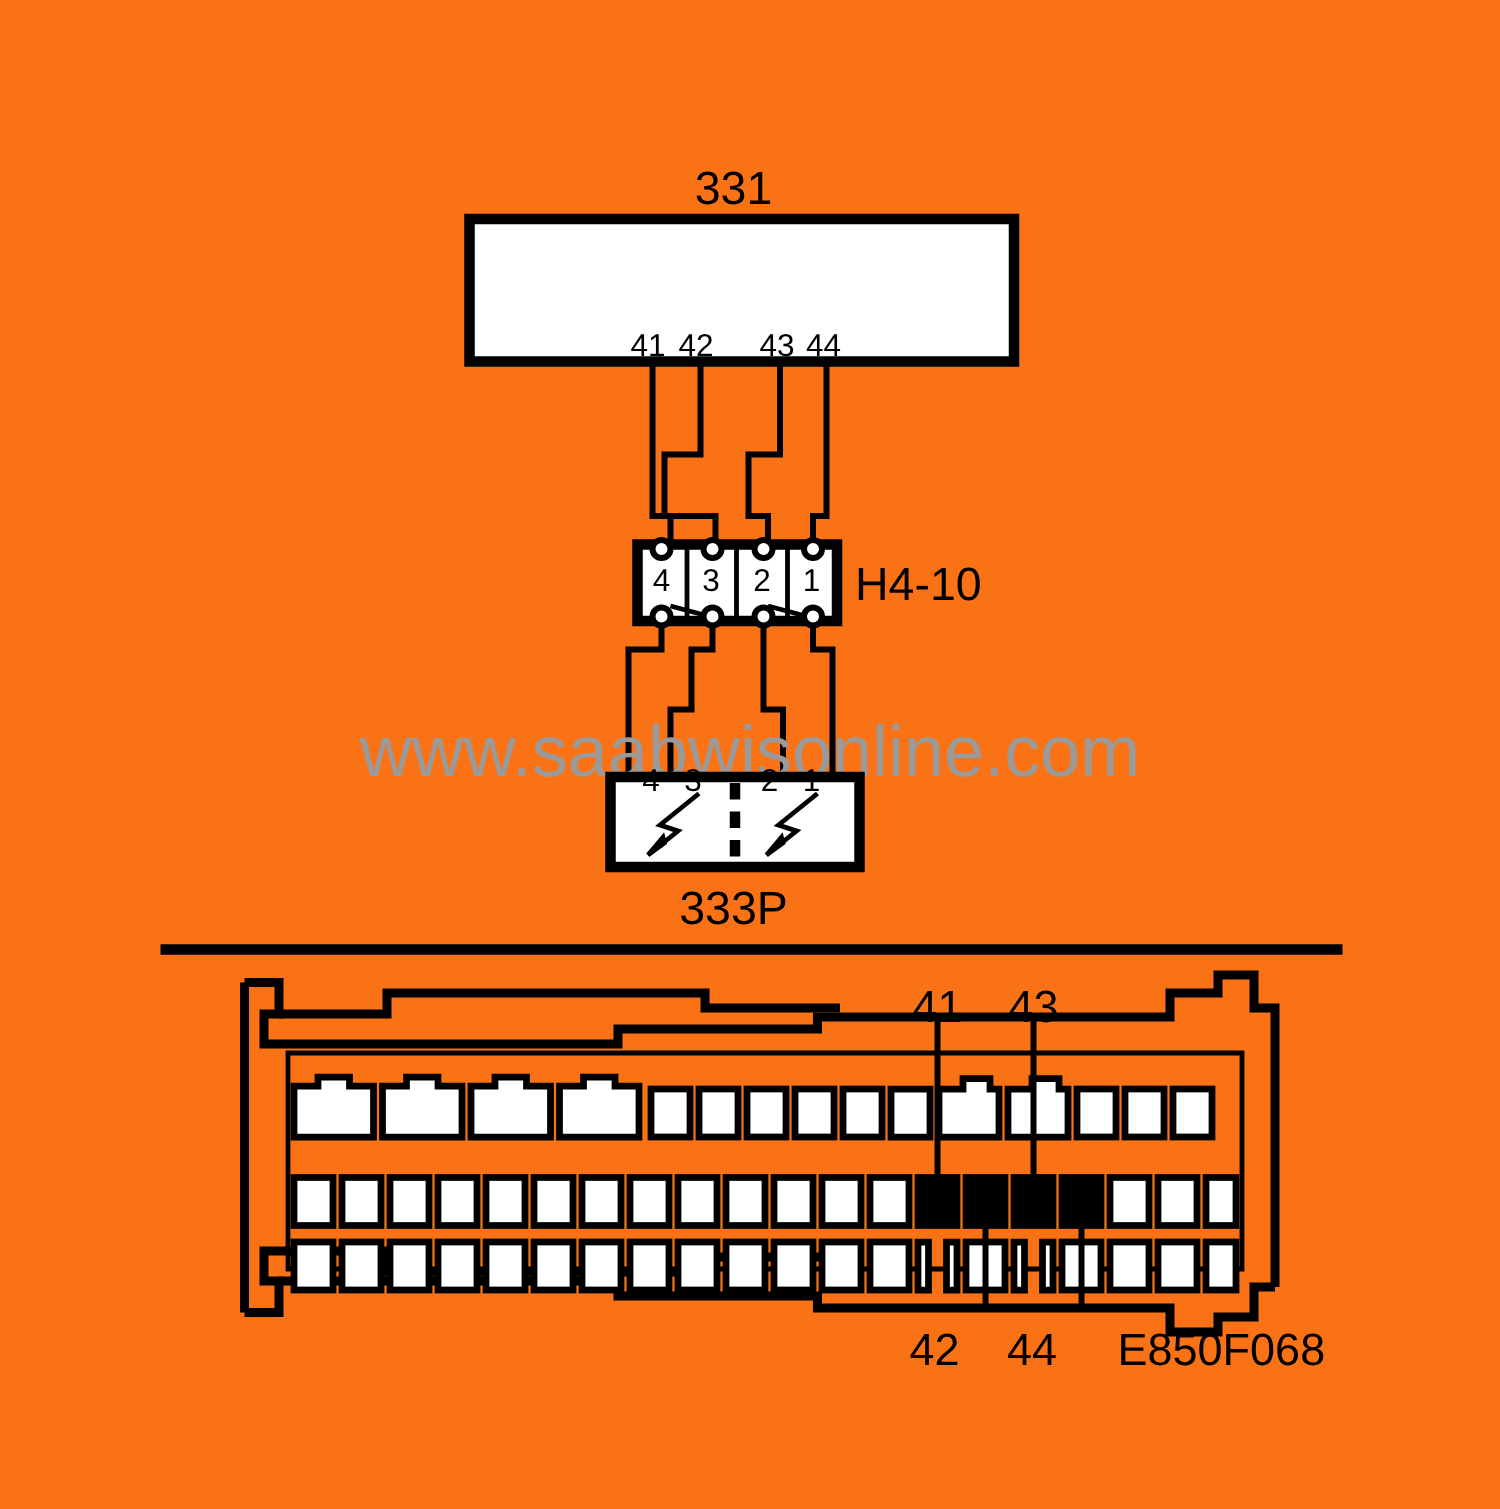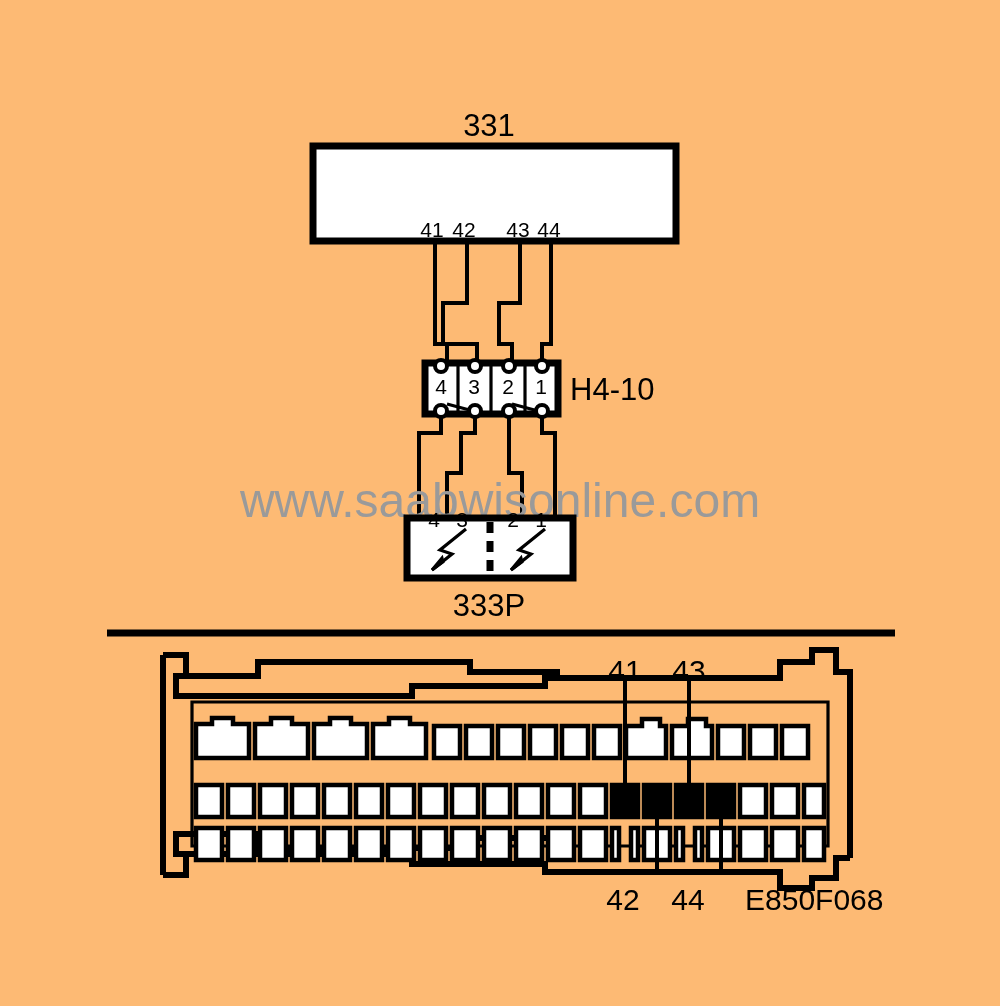--- a/index.html
+++ b/index.html
@@ -7,21 +7,21 @@
     padding: 0;
     background: #ffffff;
   }
   body {
     font-family: "Liberation Sans", sans-serif;
   }
   #page {
     position: relative;
     width: 1000px;
     height: 1006px;
-    background: #fdba74;
+    background: #f97316;
     overflow: hidden;
   }
   #page-svg {
     position: absolute;
     left: 0;
     top: 0;
     width: 1000px;
     height: 1006px;
   }
   text {

